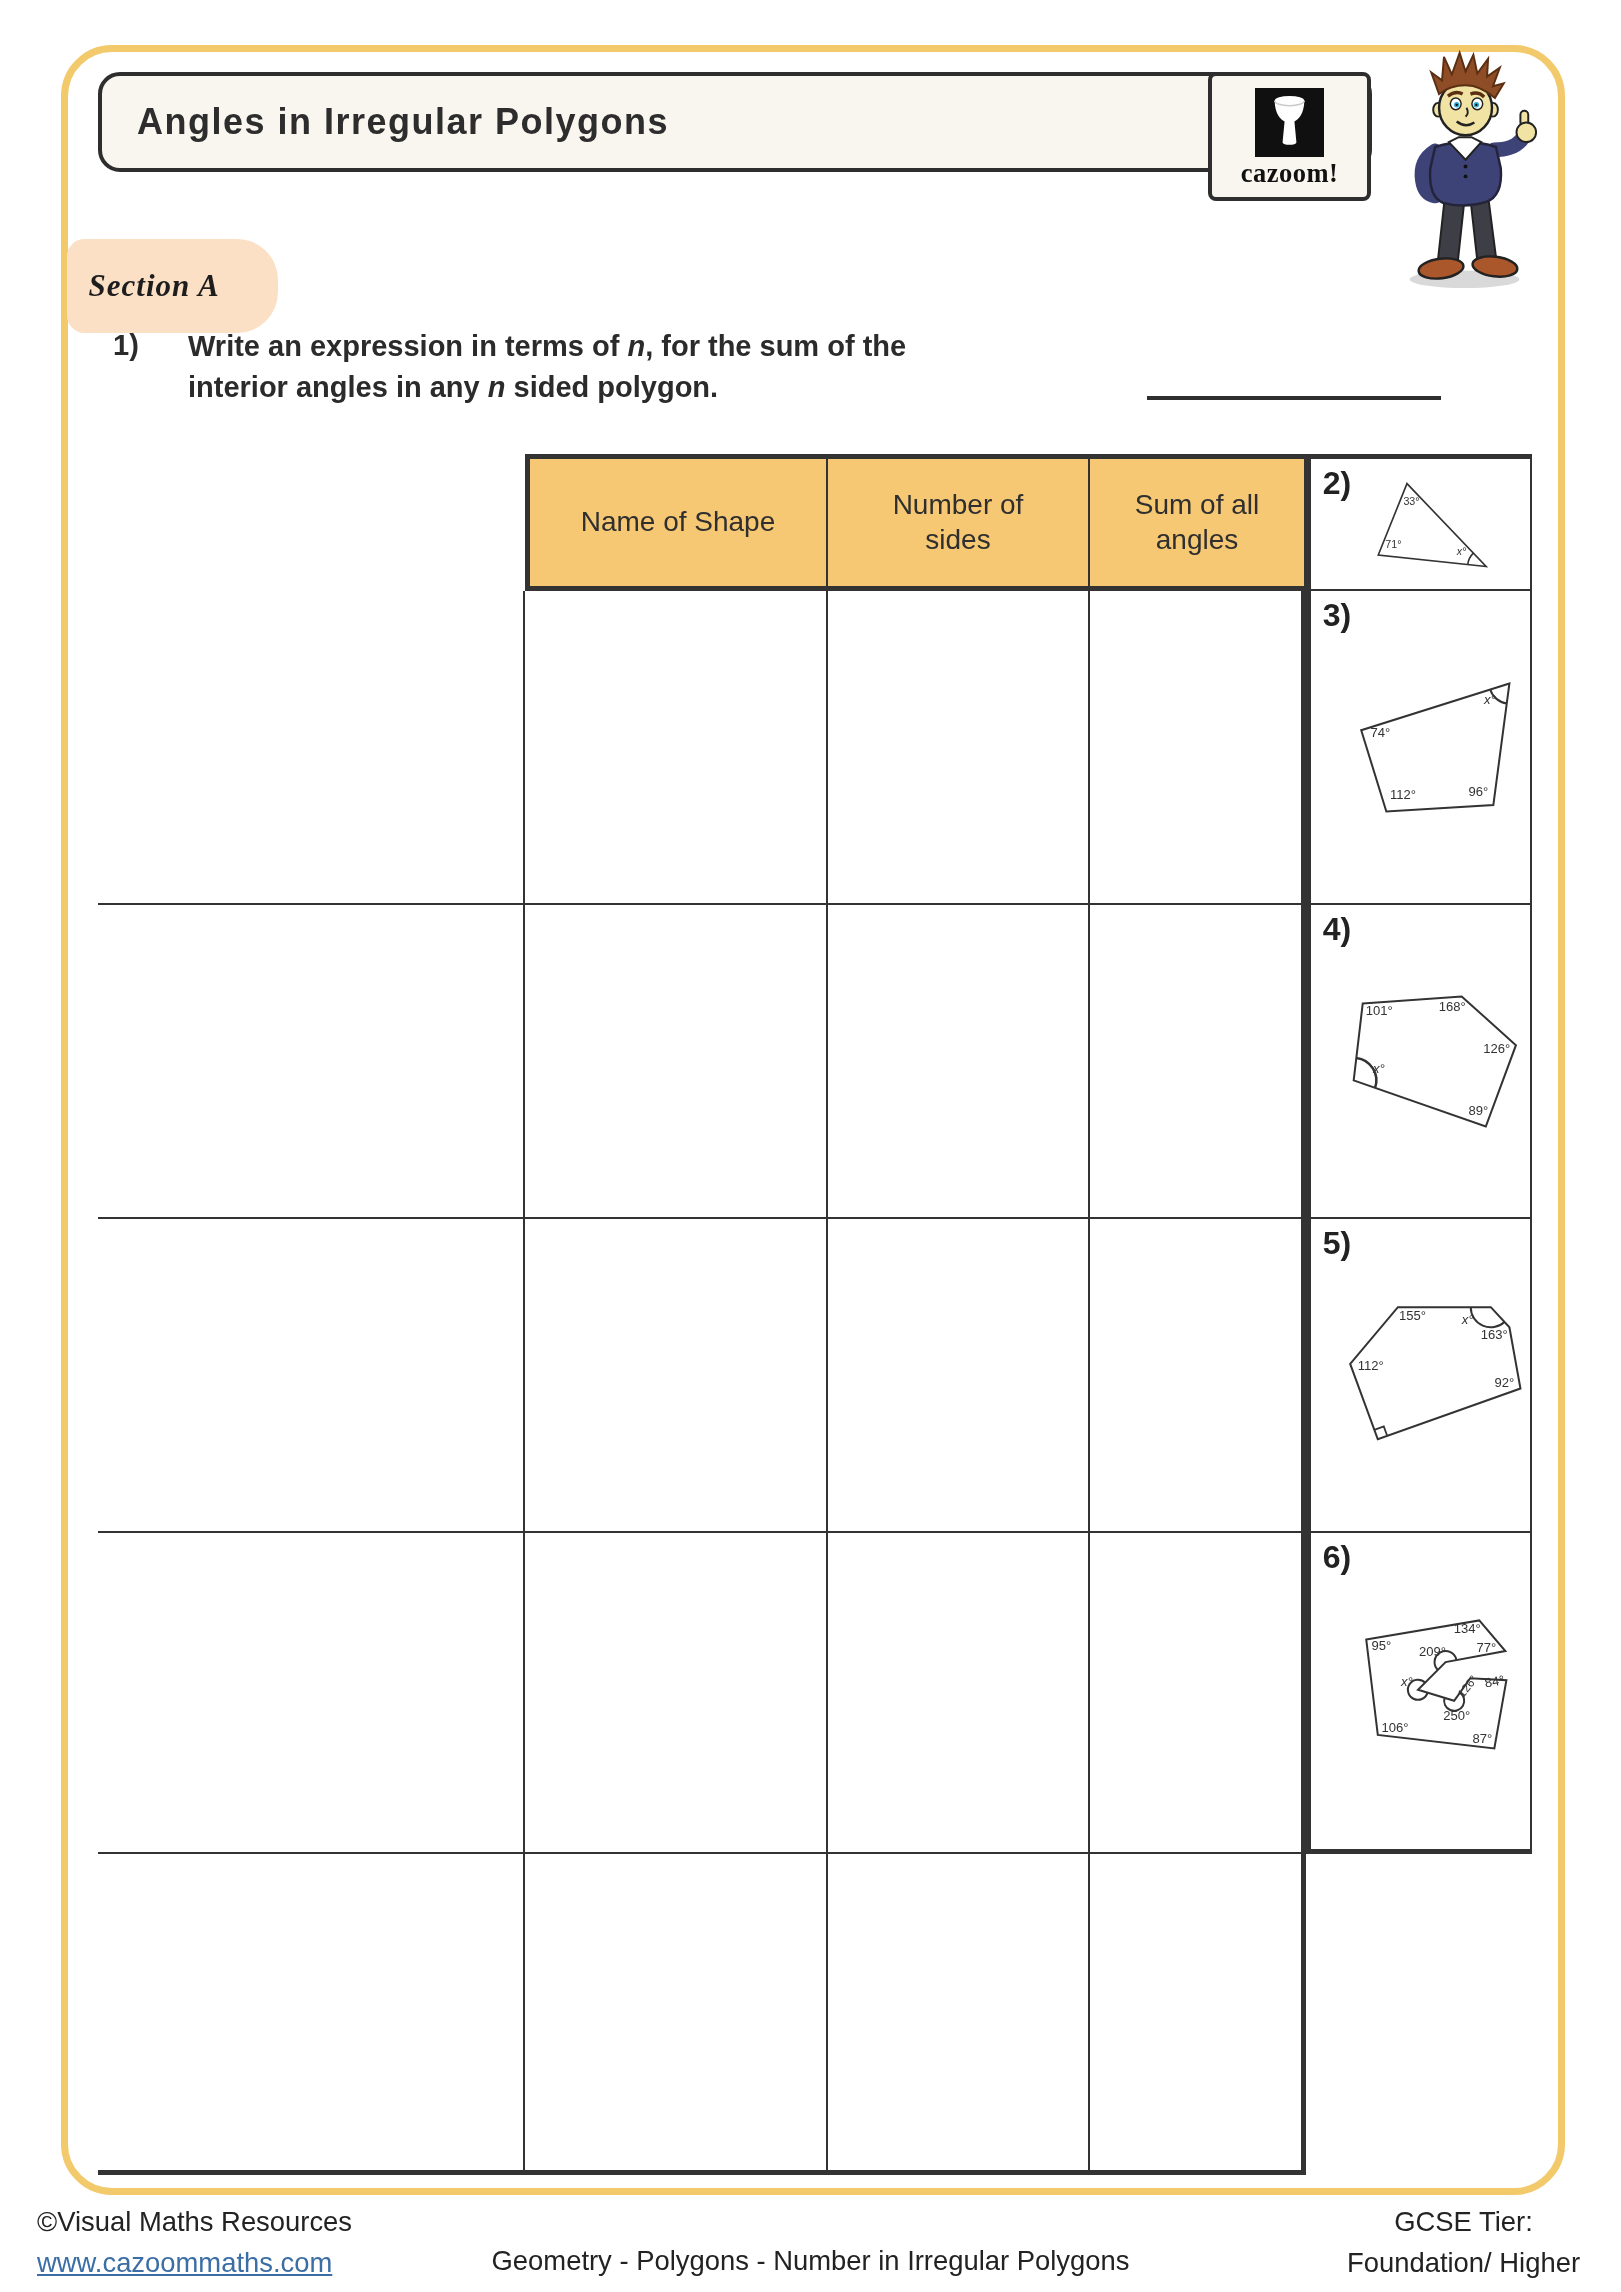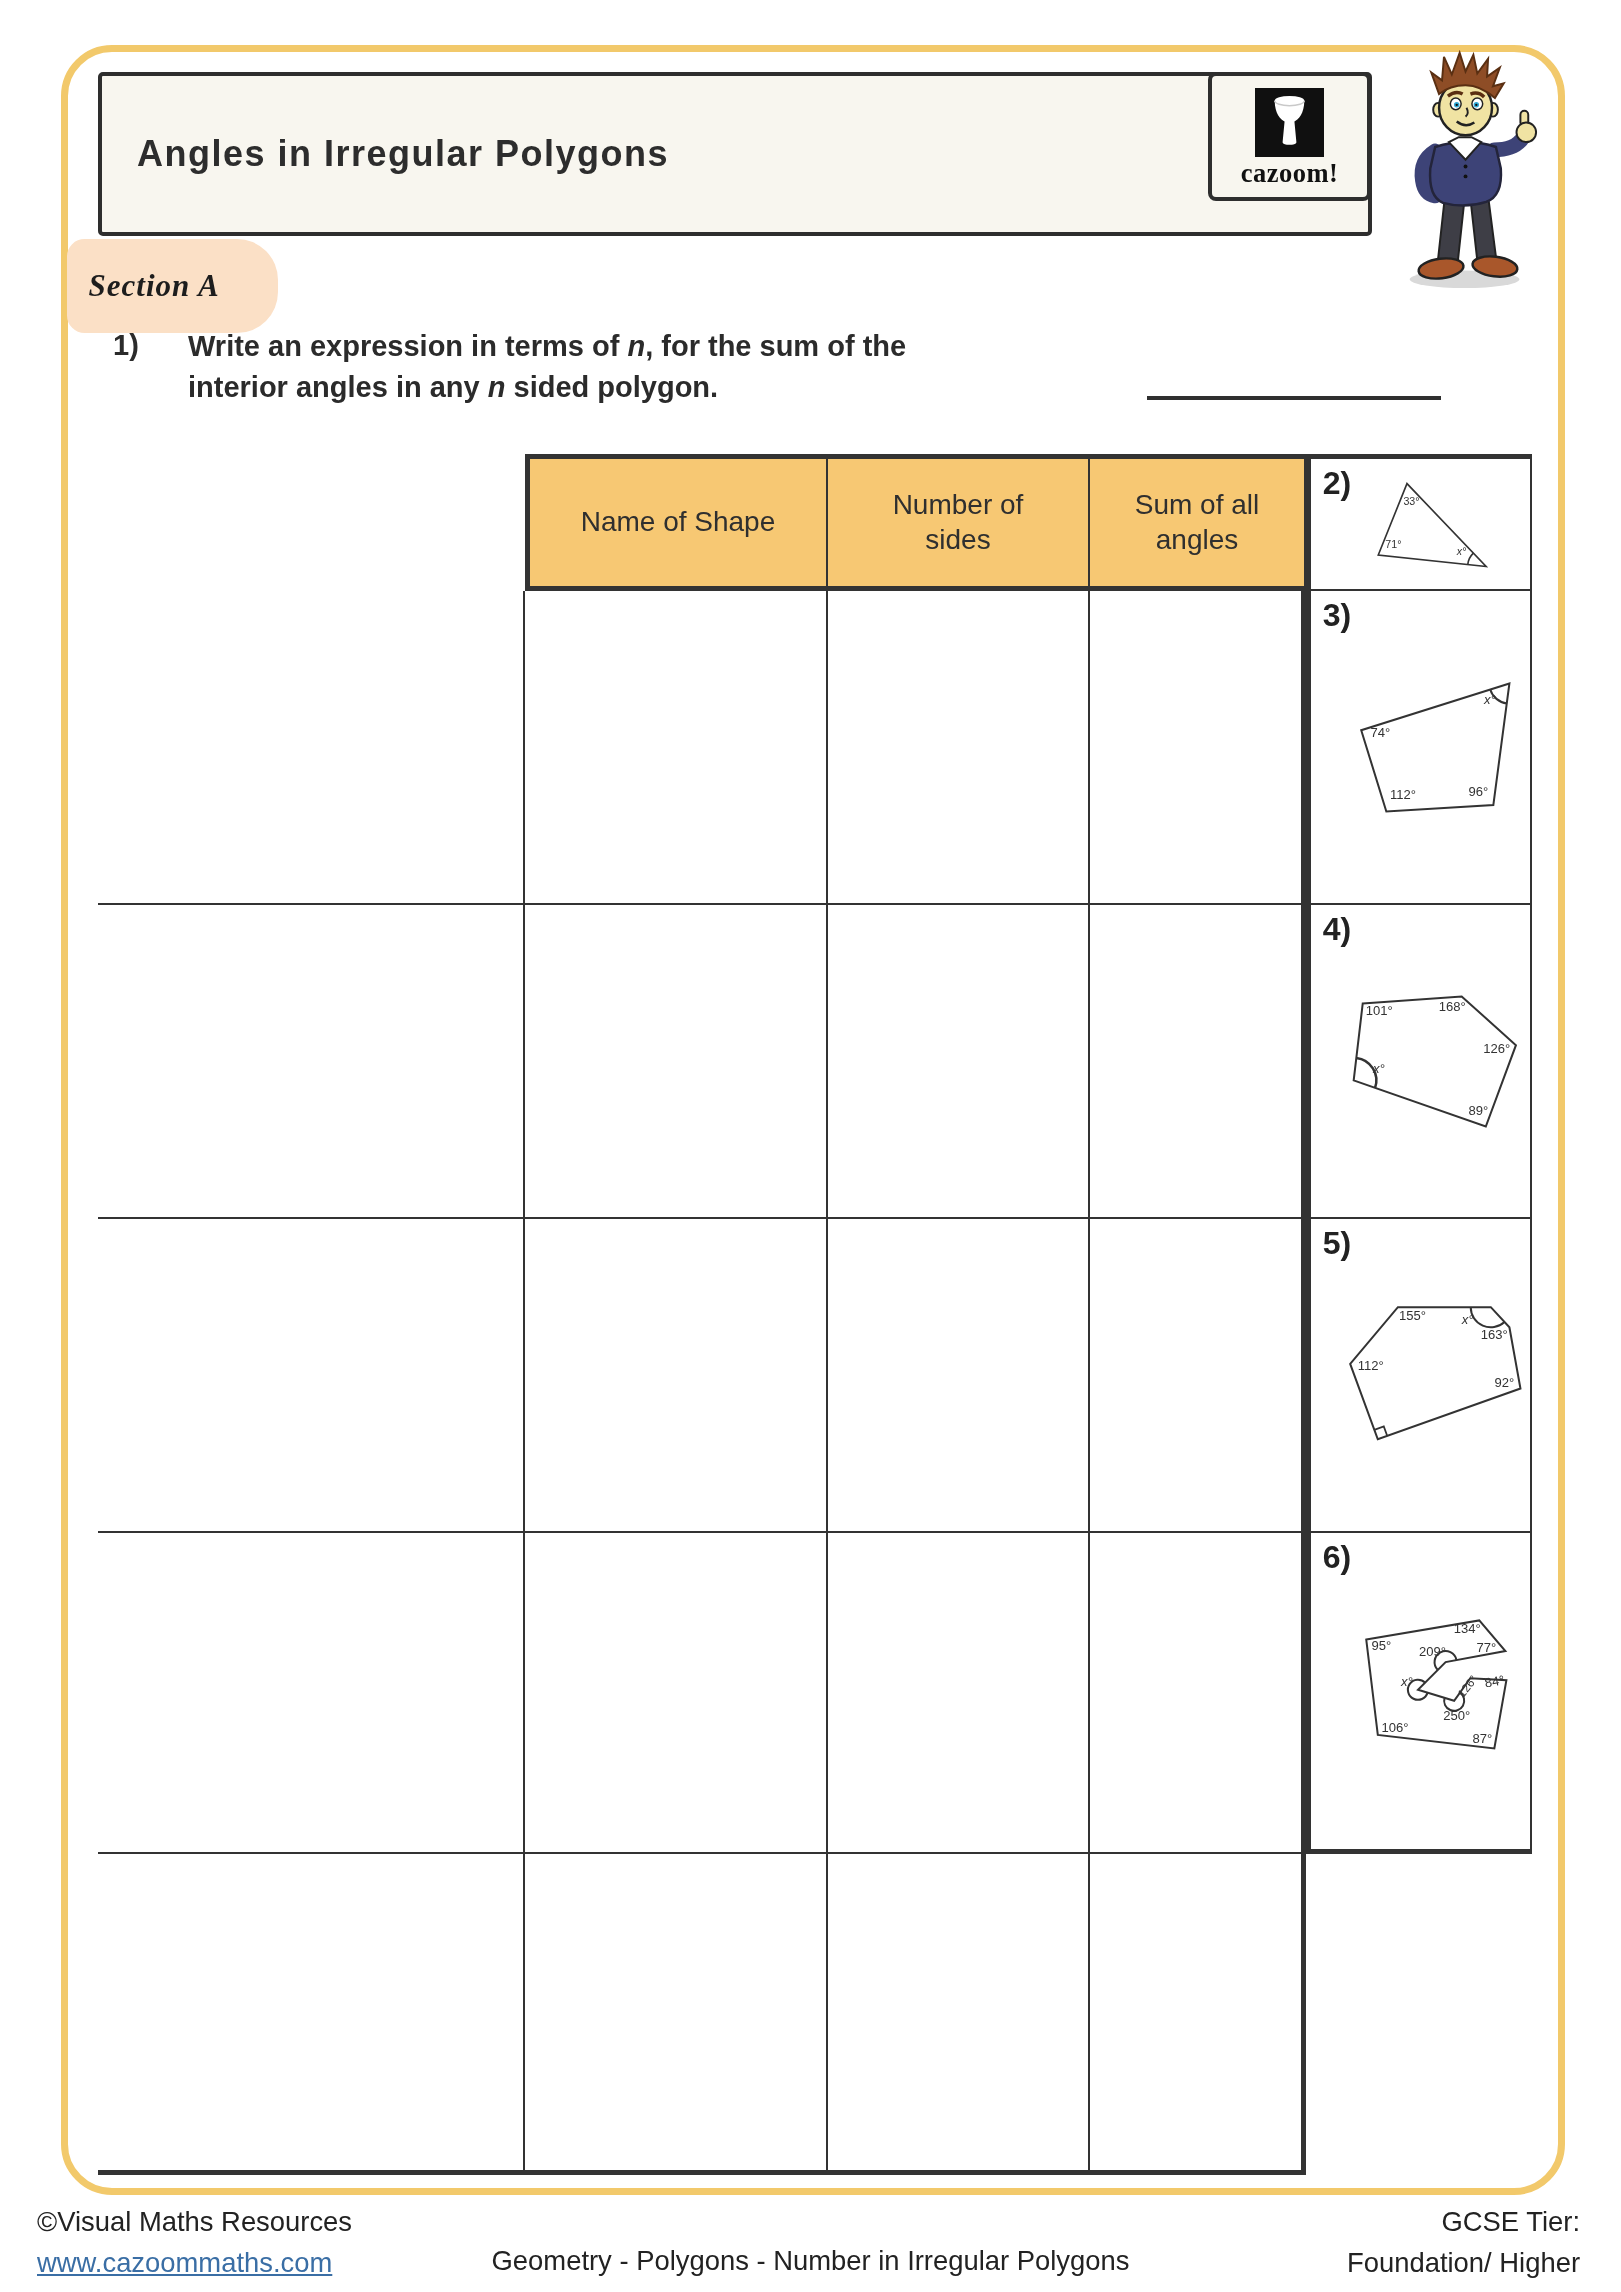--- a/index.html
+++ b/index.html
@@ -2,22 +2,22 @@
 <html><head>
 <meta charset="utf-8">
 <style>
   html,body{margin:0;padding:0;background:#fff;}
   .page{position:relative;width:1621px;height:2293px;background:#fff;
         font-family:"Liberation Sans",sans-serif;overflow:hidden;}
 
   .page-border{position:absolute;left:61px;top:45px;width:1504px;height:2150px;
                border:7.8px solid #F2C96B;border-radius:51px;box-sizing:border-box;}
 
-  .title-box{position:absolute;left:98px;top:72px;width:1274px;height:164px;
-             background:#F8F6EF;border:4.9px solid #2e2e2e;border-radius:5px;
+  .title-box{position:absolute;left:98px;top:72px;width:1274px;height:100px;
+             background:#F8F6EF;border:4.9px solid #2e2e2e;border-radius:22px;
              box-sizing:border-box;display:flex;align-items:center;}
   .title{font-size:36px;font-weight:bold;letter-spacing:1.5px;color:#2d2d2d;padding-left:35px;}
 
   .logo-box{position:absolute;left:1208px;top:72px;width:163px;height:129px;
             background:#F8F6EF;border:4.9px solid #2e2e2e;border-radius:8px;
             box-sizing:border-box;text-align:center;}
   .logo-square{width:69px;height:69px;margin:11.8px auto 0;}
   .logo-text{font-family:"Liberation Serif",serif;font-weight:bold;font-size:26.5px;
              color:#111;margin-top:1px;letter-spacing:0.5px;}
 
@@ -56,21 +56,21 @@
   .fig{position:absolute;left:0;top:0;width:100%;height:100%;}
   .fig .shape{stroke:#333;stroke-width:4;fill:none;stroke-linejoin:miter;}
   .fig .arc{stroke:#333;stroke-width:4;fill:none;}
   .fig .ra{stroke:#333;stroke-width:3.5;fill:none;}
   .fig text{font-family:"Liberation Sans",sans-serif;font-size:26px;fill:#333;}
   .fig text.xl{font-style:italic;}
 
   .f-left{position:absolute;left:37px;top:2201px;font-size:27.4px;color:#222;line-height:1.5;}
   .f-left a{color:#3A6EA5;text-decoration:underline;}
   .f-center{position:absolute;left:0;right:0;top:2245px;text-align:center;font-size:27.4px;color:#222;}
-  .f-right{position:absolute;right:41px;top:2201px;text-align:right;font-size:27.4px;color:#222;line-height:1.5;}
+  .f-right{position:absolute;right:41px;top:2201px;text-align:center;font-size:27.4px;color:#222;line-height:1.5;}
 </style>
 </head>
 <body>
 
 <div class="page">
 
   <div class="page-border"></div>
 
   <div class="title-box">
     <span class="title">Angles in Irregular Polygons</span>

